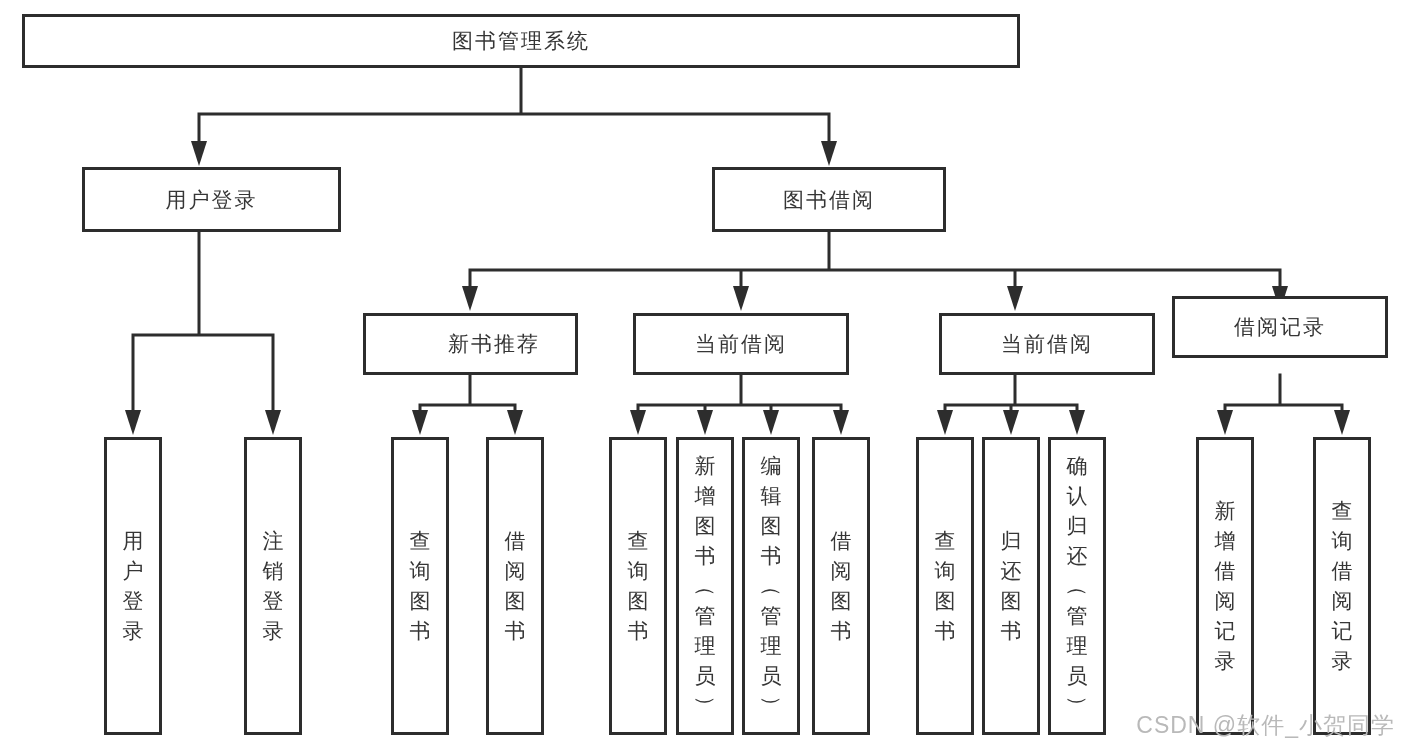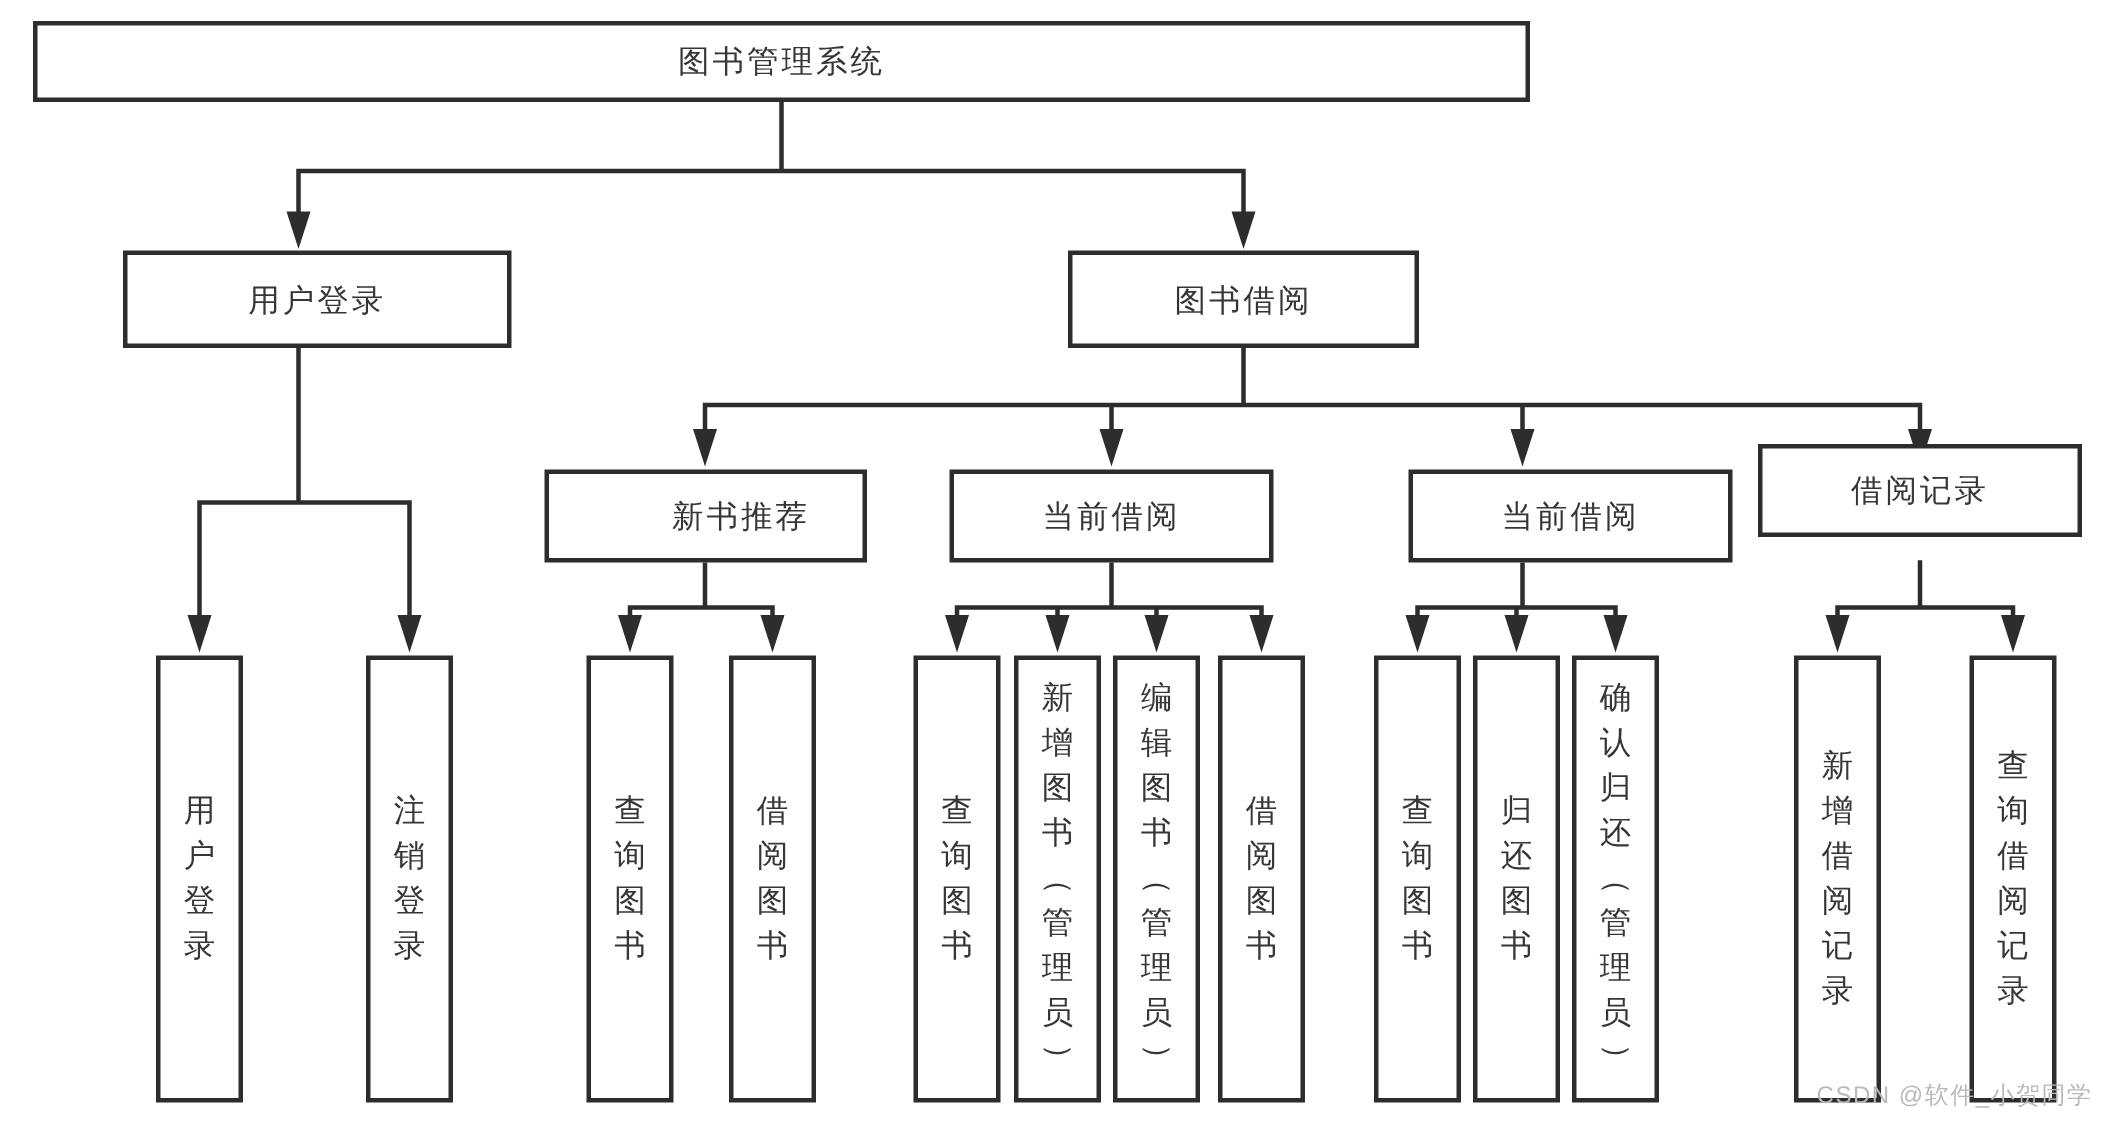--- a/index.html
+++ b/index.html
@@ -51,21 +51,21 @@
     line-height: 30px;
     font-size: 21px;
   }
   .vchar.rot {
     transform: rotate(90deg);
   }
   .watermark {
     position: absolute;
     right: 10px;
     bottom: 6px;
-    font-size: 16px;
+    font-size: 23px;
     letter-spacing: 1px;
     color: var(--watermark, #bdbdbd);
     z-index: 5;
   }
 </style>
 </head>
 <body>
 
 <div class="stage">
 

